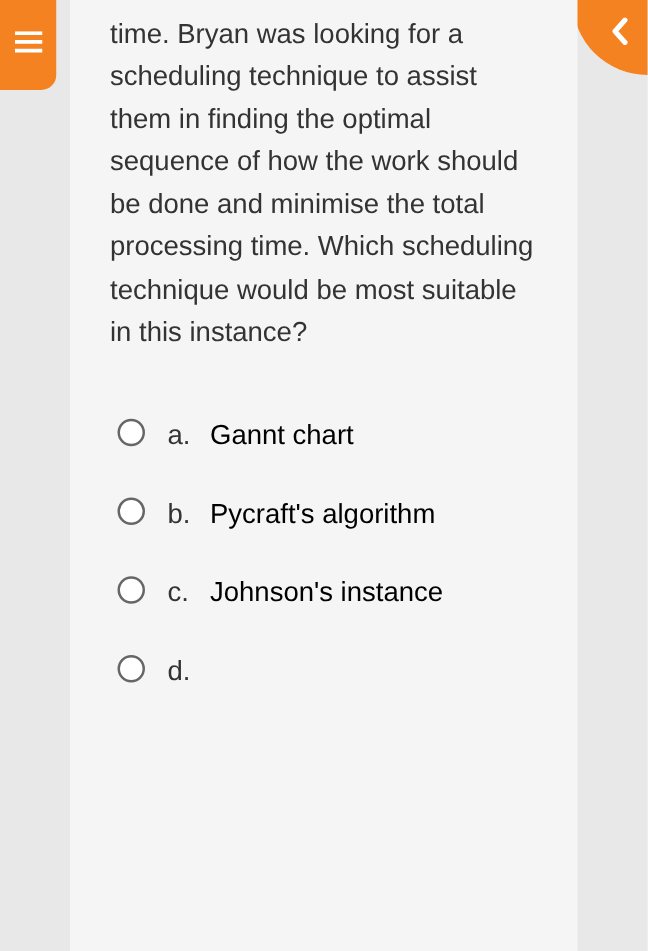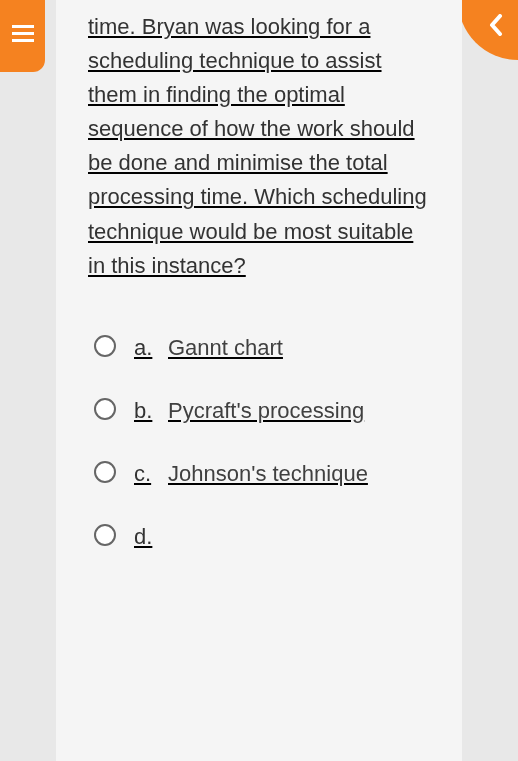--- a/index.html
+++ b/index.html
@@ -42,21 +42,20 @@
   }
   .back-btn svg { width: 16px; height: 22px; }
   .page-wrap {
     position: absolute;
     left: 56px;
     right: 56px;
     top: 0;
     bottom: 0;
     background: #f5f5f5;
     padding: 10px 32px 30px 32px;
-    text-decoration: underline;
   }
   .question-text {
     color: #333;
     font-size: 22px;
     line-height: 1.55;
   }
   .options {
     margin-top: 48px;
   }
   .option-row {
@@ -78,21 +77,21 @@
   .opt-letter {
     flex: 0 0 auto;
     width: 34px;
     margin-left: 18px;
     color: #333;
     font-size: 22px;
     line-height: 1.5;
   }
   .opt-text {
     flex: 1 1 auto;
-    color: #404040;
+    color: #000000;
     font-size: 22px;
     line-height: 1.5;
   }
 </style>
 </head>
 <body>
 
 <div class="menu-btn">
   <span>
     <svg viewBox="0 0 22 18">
@@ -118,27 +117,27 @@
 
     <div class="option-row">
       <div class="radio"></div>
       <div class="opt-letter">a.</div>
       <div class="opt-text">Gannt chart</div>
     </div>
 
     <div class="option-row">
       <div class="radio"></div>
       <div class="opt-letter">b.</div>
-      <div class="opt-text">Pycraft's processing</div>
+      <div class="opt-text">Pycraft's algorithm</div>
     </div>
 
     <div class="option-row">
       <div class="radio"></div>
       <div class="opt-letter">c.</div>
-      <div class="opt-text">Johnson's technique</div>
+      <div class="opt-text">Johnson's instance</div>
     </div>
 
     <div class="option-row">
       <div class="radio"></div>
       <div class="opt-letter">d.</div>
     </div>
 
   </div>
 </div>
 

